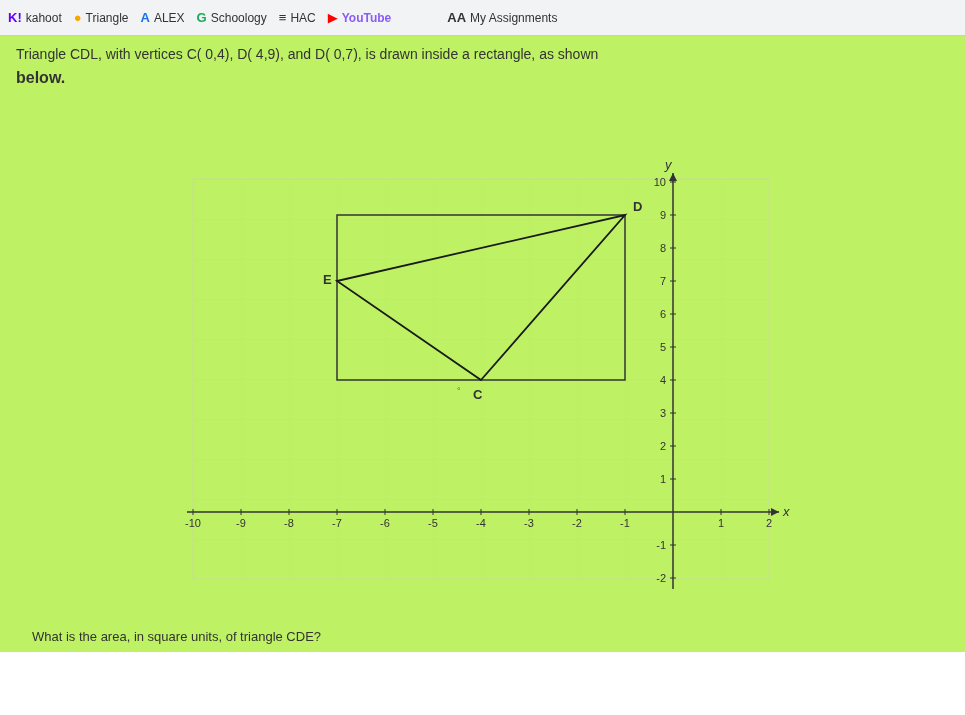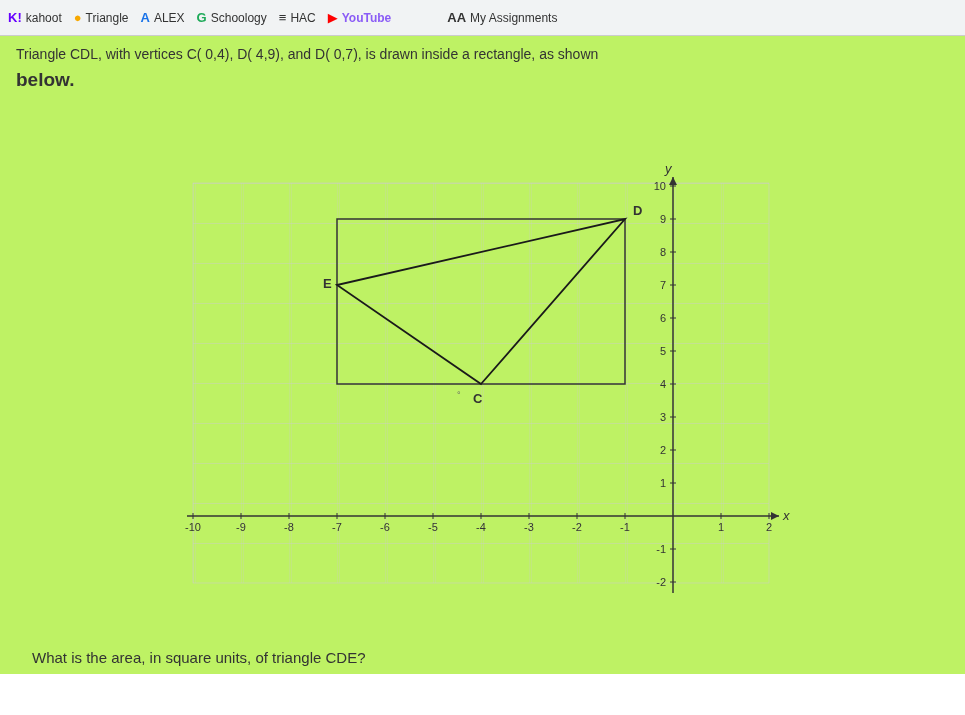--- a/index.html
+++ b/index.html
@@ -44,40 +44,40 @@
     }
 
     .intro-text {
       font-size: 14px;
       color: #333;
       line-height: 1.5;
       margin-bottom: 4px;
     }
 
     .below-text {
-      font-size: 19px;
+      font-size: 16px;
       font-weight: bold;
       color: #333;
       margin-bottom: 12px;
     }
 
     
     .graph-container {
       display: flex;
       justify-content: center;
       align-items: center;
       margin: 0 auto;
       width: 700px;
     }
 
     
     .question-text {
-      font-size: 15px;
-      color: #333;
-      margin-top: 16px;
+      font-size: 13px;
+      color: #333;
+      margin-top: 0;
       padding: 0 16px;
     }
   </style>
 </head>
 <body>
 
 <div class="tab-bar">
   <div class="tab-item">
     <span class="tab-icon" style="color:#6600ff; font-weight:bold;">K!</span>
     <span>kahoot</span>

